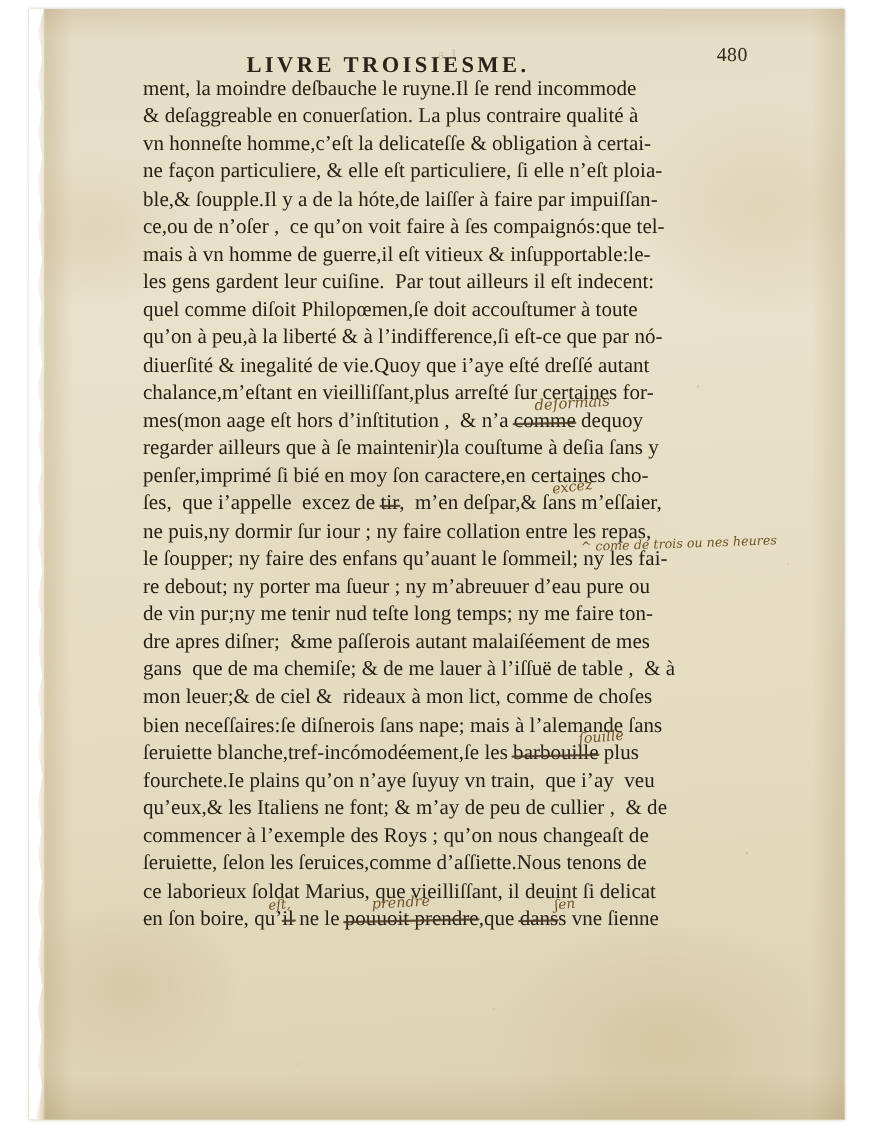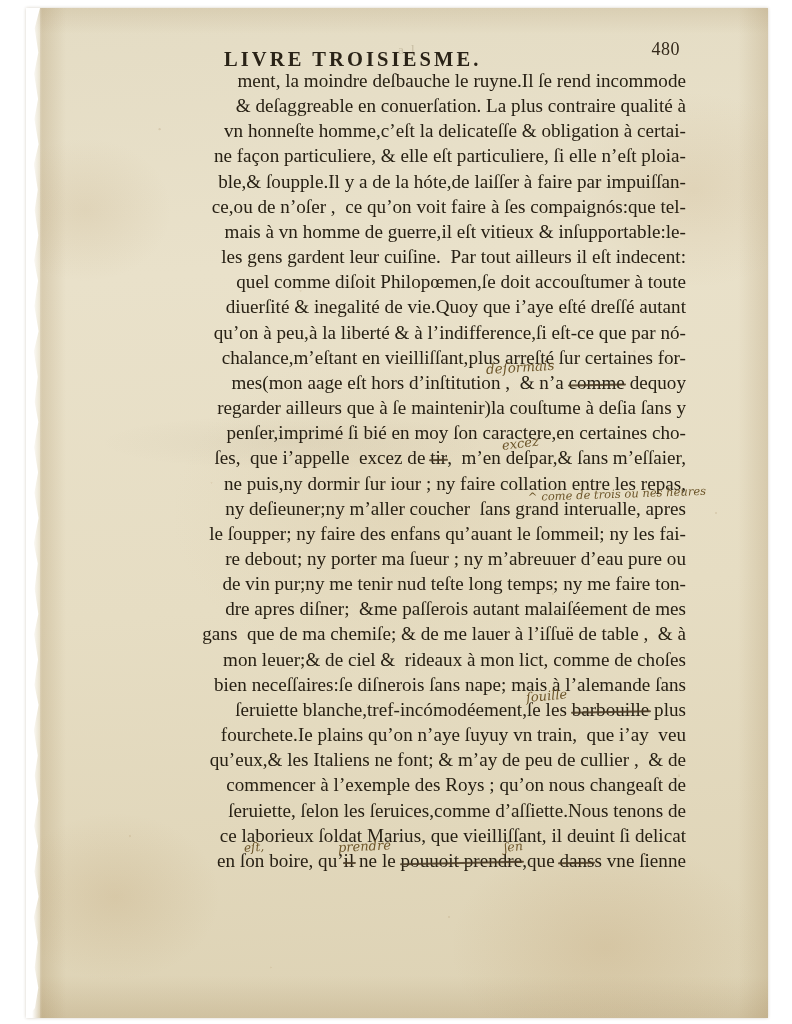--- a/index.html
+++ b/index.html
@@ -83,21 +83,20 @@
     color:rgba(120,100,70,.28);letter-spacing:2px;
   }
 
   .line{
     position:relative;
     font-size:19.1px;
     line-height:25.15px;
     color:#272014;
     white-space:pre;
     letter-spacing:.02px;
-    text-align:right;
   }
 
   
   .del{position:relative;}
   .del::after{
     content:"";position:absolute;left:-1px;right:-1px;top:56%;height:1.6px;
     background:#4a3a22;transform:rotate(-1.2deg);opacity:.85;border-radius:1px;
   }
 
   
@@ -139,34 +138,33 @@
 
       <div class="line">ment, la moindre deſbauche le ruyne.Il ſe rend incommode</div>
       <div class="line">&amp; deſaggreable en conuerſation. La plus contraire qualité à</div>
       <div class="line">vn honneſte homme,c’eſt la delicateſſe &amp; obligation à certai-</div>
       <div class="line">ne façon particuliere, &amp; elle eſt particuliere, ſi elle n’eſt ploia-</div>
       <div class="line">ble,&amp; ſoupple.Il y a de la hóte,de laiſſer à faire par impuiſſan-</div>
       <div class="line">ce,ou de n’oſer ,  ce qu’on voit faire à ſes compaignós:que tel-</div>
       <div class="line">mais à vn homme de guerre,il eſt vitieux &amp; inſupportable:le-</div>
       <div class="line">les gens gardent leur cuiſine.  Par tout ailleurs il eſt indecent:</div>
       <div class="line">quel comme diſoit Philopœmen,ſe doit accouſtumer à toute</div>
+      <div class="line">qu’on à peu,à la liberté &amp; à l’indifference,ſi eſt-ce que par nó-</div>
       <div class="line">diuerſité &amp; inegalité de vie.Quoy que i’aye eſté dreſſé autant</div>
-      <div class="line">qu’on à peu,à la liberté &amp; à l’indifference,ſi eſt-ce que par nó-</div>
       <div class="line">chalance,m’eſtant en vieilliſſant,plus arreſté ſur certaines for-</div>
 
       <div class="line"><span>mes(mon aage eſt hors d’inſtitution ,  &amp; n’a </span><span class="del">comme</span><span> dequoy</span><span class="ms" style="left:356px;top:-13px;font-size:13.5px;transform:rotate(-3.5deg);">deſormais</span></div>
 
       <div class="line">regarder ailleurs que à ſe maintenir)la couſtume à deſia ſans y</div>
       <div class="line">penſer,imprimé ſi bié en moy ſon caractere,en certaines cho-</div>
 
       <div class="line"><span>ſes,  que i’appelle  excez de </span><span class="del">tir</span><span>,  m’en deſpar,&amp; ſans m’eſſaier,</span><span class="ms" style="left:372px;top:-12px;font-size:13px;transform:rotate(-7deg);">excez</span></div>
 
       <div class="line"><span>ne puis,ny dormir ſur iour ; ny faire collation entre les repas,</span><span class="ms" style="left:398px;top:14px;font-size:11.5px;transform:rotate(-2deg);">^ come de trois ou nes heures</span></div>
 
-      <div class="line">ny deſieuner;ny m’aller coucher  ſans grand interualle, apres</div>
       <div class="line">le ſoupper; ny faire des enfans qu’auant le ſommeil; ny les fai-</div>
       <div class="line">re debout; ny porter ma ſueur ; ny m’abreuuer d’eau pure ou</div>
       <div class="line">de vin pur;ny me tenir nud teſte long temps; ny me faire ton-</div>
       <div class="line">dre apres diſner;  &amp;me paſſerois autant malaiſéement de mes</div>
       <div class="line">gans  que de ma chemiſe; &amp; de me lauer à l’iſſuë de table ,  &amp; à</div>
       <div class="line">mon leuer;&amp; de ciel &amp;  rideaux à mon lict, comme de choſes</div>
       <div class="line">bien neceſſaires:ſe diſnerois ſans nape; mais à l’alemande ſans</div>
 
       <div class="line"><span>ſeruiette blanche,tref-incómodéement,ſe les </span><span class="del">barbouille</span><span> plus</span><span class="ms" style="left:396px;top:-12px;font-size:13px;transform:rotate(-5deg);">ſouille</span></div>
 

